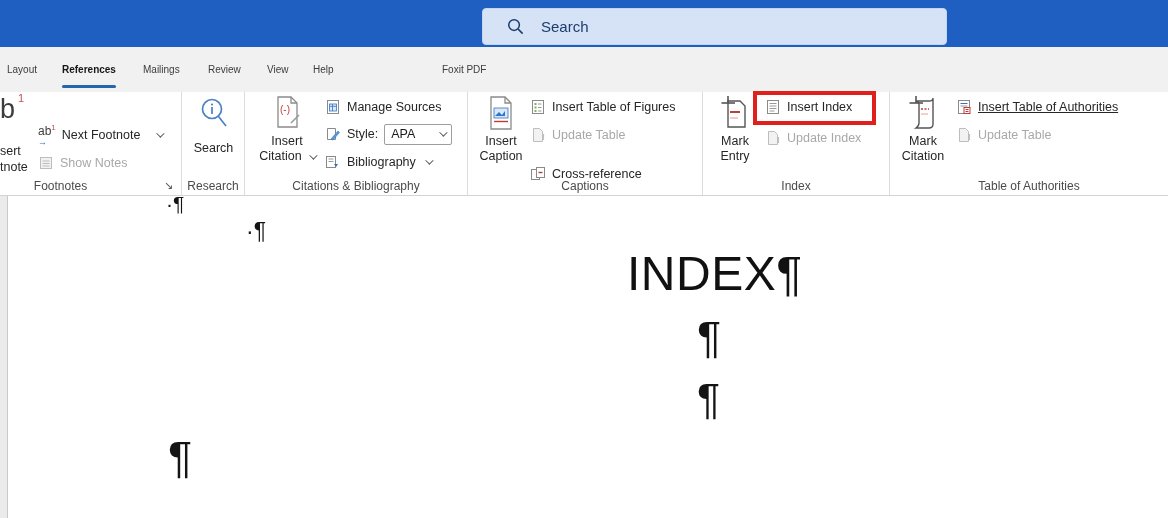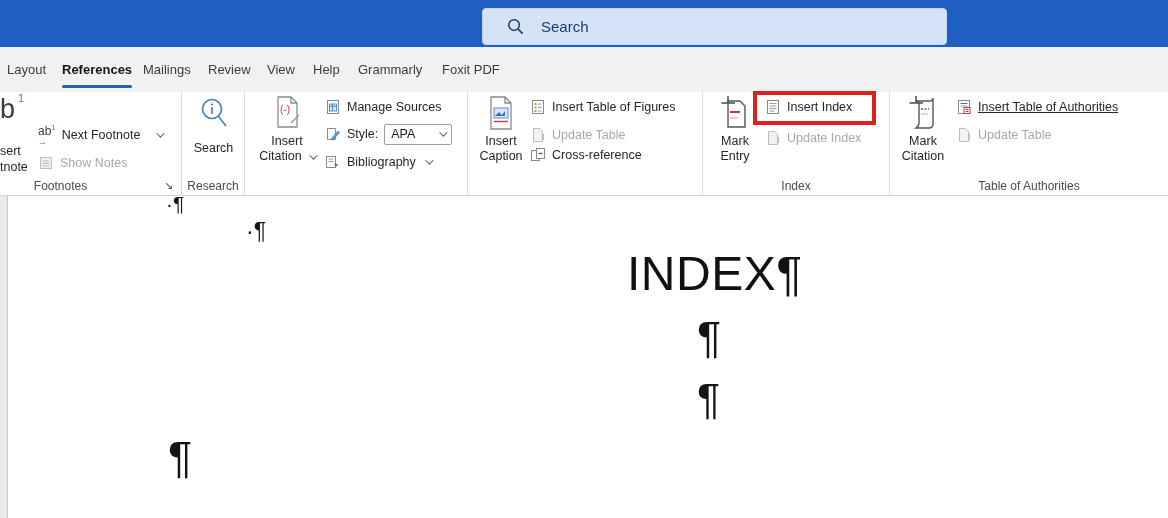--- a/index.html
+++ b/index.html
@@ -12,21 +12,21 @@
                 color:#fff; font-size:15px; white-space:nowrap; }
   .title-caret { font-size:11px; position:relative; top:1px; }
   .search-wrap { position:absolute; left:482px; top:8px; width:465px; height:37px; }
   .search-box { width:100%; height:100%; background:#d6e3f6; border:1px solid #c3d6f0; border-radius:4px;
                 padding-left:58px; font-size:15px; color:#1d3c6e; font-family:inherit; outline:none; }
   .search-box::placeholder { color:#1d3c6e; opacity:1; }
   .search-glyph { position:absolute; left:24px; top:9px; width:19px; height:19px; pointer-events:none; }
 
   
   .tabrow { position:absolute; left:0; top:47px; width:1168px; height:45px; background:#f1f1f1; }
-  .tab { position:absolute; top:0; height:45px; display:flex; align-items:center; font-size:13px; color:#3b3b3b; cursor:default; }
+  .tab { position:absolute; top:0; height:45px; display:flex; align-items:center; font-size:10px; color:#3b3b3b; cursor:default; }
   .tab.active { color:#161616; font-weight:700; }
   .tab .underline { position:absolute; left:0; right:0; bottom:4px; height:3px; background:#2565ad; border-radius:2px; }
 
   
   .ribbon { position:absolute; left:0; top:92px; width:1168px; height:104px; background:#fff; border-bottom:1px solid #d4d4d4; }
   .group { position:absolute; top:0; height:103px; border-right:1px solid #dcdcdc; }
   .group:last-child { border-right:none; }
   .grp-label { position:absolute; left:0; right:0; bottom:2px; text-align:center; font-size:12px; color:#4b4b4b; }
   .small-btn { position:absolute; height:24px; display:flex; align-items:center; gap:6px; font-size:12.5px; color:#262626; white-space:nowrap; }
   .small-btn.disabled { color:#a8a8a8; }
@@ -82,23 +82,20 @@
     </div>
   <div class="tab" style="left:208px">
       <span>Review</span>
     </div>
   <div class="tab" style="left:267px">
       <span>View</span>
     </div>
   <div class="tab" style="left:313px">
       <span>Help</span>
     </div>
-  <div class="tab" style="left:358px">
-      <span>Grammarly</span>
-    </div>
   <div class="tab" style="left:442px">
       <span>Foxit PDF</span>
     </div>
 </div>
 
 <div class="ribbon">
 
   <div class="group" style="left:0; width:182px;">
     <div>
       <span class="trunc-glyph">b</span>
@@ -183,20 +180,21 @@
     <div class="small-btn" style="left:80px; top:58px;">
       <svg class="icon16" viewBox="0 0 16 16">
         <rect x="1.5" y="2.5" width="9" height="11" fill="#fff" stroke="#8a8a8a"></rect>
         <line x1="3.5" y1="5" x2="8.5" y2="5" stroke="#9a9a9a"></line>
         <line x1="3.5" y1="7.5" x2="8.5" y2="7.5" stroke="#9a9a9a"></line>
         <path d="M9 10 h4 l-2 3 z" fill="#2e74c9"></path>
       </svg>
       <span>Bibliography</span>
       <span class="chev"></span>
     </div>
+    <div class="grp-label">Citations &amp; Bibliography</div>
   </div>
 
   <div class="group" style="left:468px; width:235px;">
     <div class="big-btn" style="left:4px; width:58px;">
       <svg width="30" height="36" viewBox="0 0 30 36">
         <path d="M5 2 h14 l6 6 v26 h-20 z" fill="#fff" stroke="#8a8a8a" stroke-width="1.3"></path>
         <path d="M19 2 v6 h6" fill="none" stroke="#8a8a8a" stroke-width="1.3"></path>
         <rect x="8" y="13" width="14" height="10" fill="#dce8f8" stroke="#2e74c9" stroke-width="0.8"></rect>
         <path d="M9 21 l4 -4 l3 3 l3 -4 v5 z" fill="#2e74c9"></path>
         <line x1="8" y1="26.5" x2="22" y2="26.5" stroke="#c23a35" stroke-width="1.4"></line>
@@ -220,28 +218,29 @@
       </svg>
       <span>Insert Table of Figures</span>
     </div>
     <div class="small-btn disabled" style="left:62px; top:31px;">
       <svg class="icon16" viewBox="0 0 16 16">
         <path d="M3.5 1.5 h6 l3 3 v10 h-9 z" fill="#f2f2f2" stroke="#bdbdbd"></path>
         <text x="12" y="13" font-size="9" fill="#bdbdbd" font-weight="bold">!</text>
       </svg>
       <span>Update Table</span>
     </div>
-    <div class="small-btn" style="left:62px; top:51px;justify-content:space-between;">
+    <div class="small-btn" style="left:62px; top:70px;justify-content:space-between;">
       <svg class="icon16" viewBox="0 0 16 16">
         <rect x="1.5" y="3.5" width="8" height="10" fill="#fff" stroke="#8a8a8a"></rect>
         <rect x="6.5" y="1.5" width="8" height="10" fill="#fff" stroke="#8a8a8a"></rect>
         <line x1="8.5" y1="6.5" x2="12.5" y2="6.5" stroke="#c23a35" stroke-width="1.4"></line>
       </svg>
       <span>Cross-reference</span>
     </div>
+    <div class="grp-label">Captions</div>
   </div>
 
   <div class="group" style="left:703px; width:187px;">
     <div class="big-btn" style="left:4px; width:56px;">
       <svg width="30" height="36" viewBox="0 0 30 36">
         <path d="M8 6 h12 l5 5 v21 h-17 z" fill="#fff" stroke="#555" stroke-width="1.4"></path>
         <line x1="8" y1="8" x2="8" y2="1" stroke="#555" stroke-width="1.6"></line>
         <line x1="1.5" y1="8" x2="15" y2="8" stroke="#555" stroke-width="1.6"></line>
         <line x1="10" y1="17" x2="20" y2="17" stroke="#c23a35" stroke-width="2"></line>
         <line x1="10" y1="23" x2="18" y2="23" stroke="#e8b6b4" stroke-width="1.4"></line>

